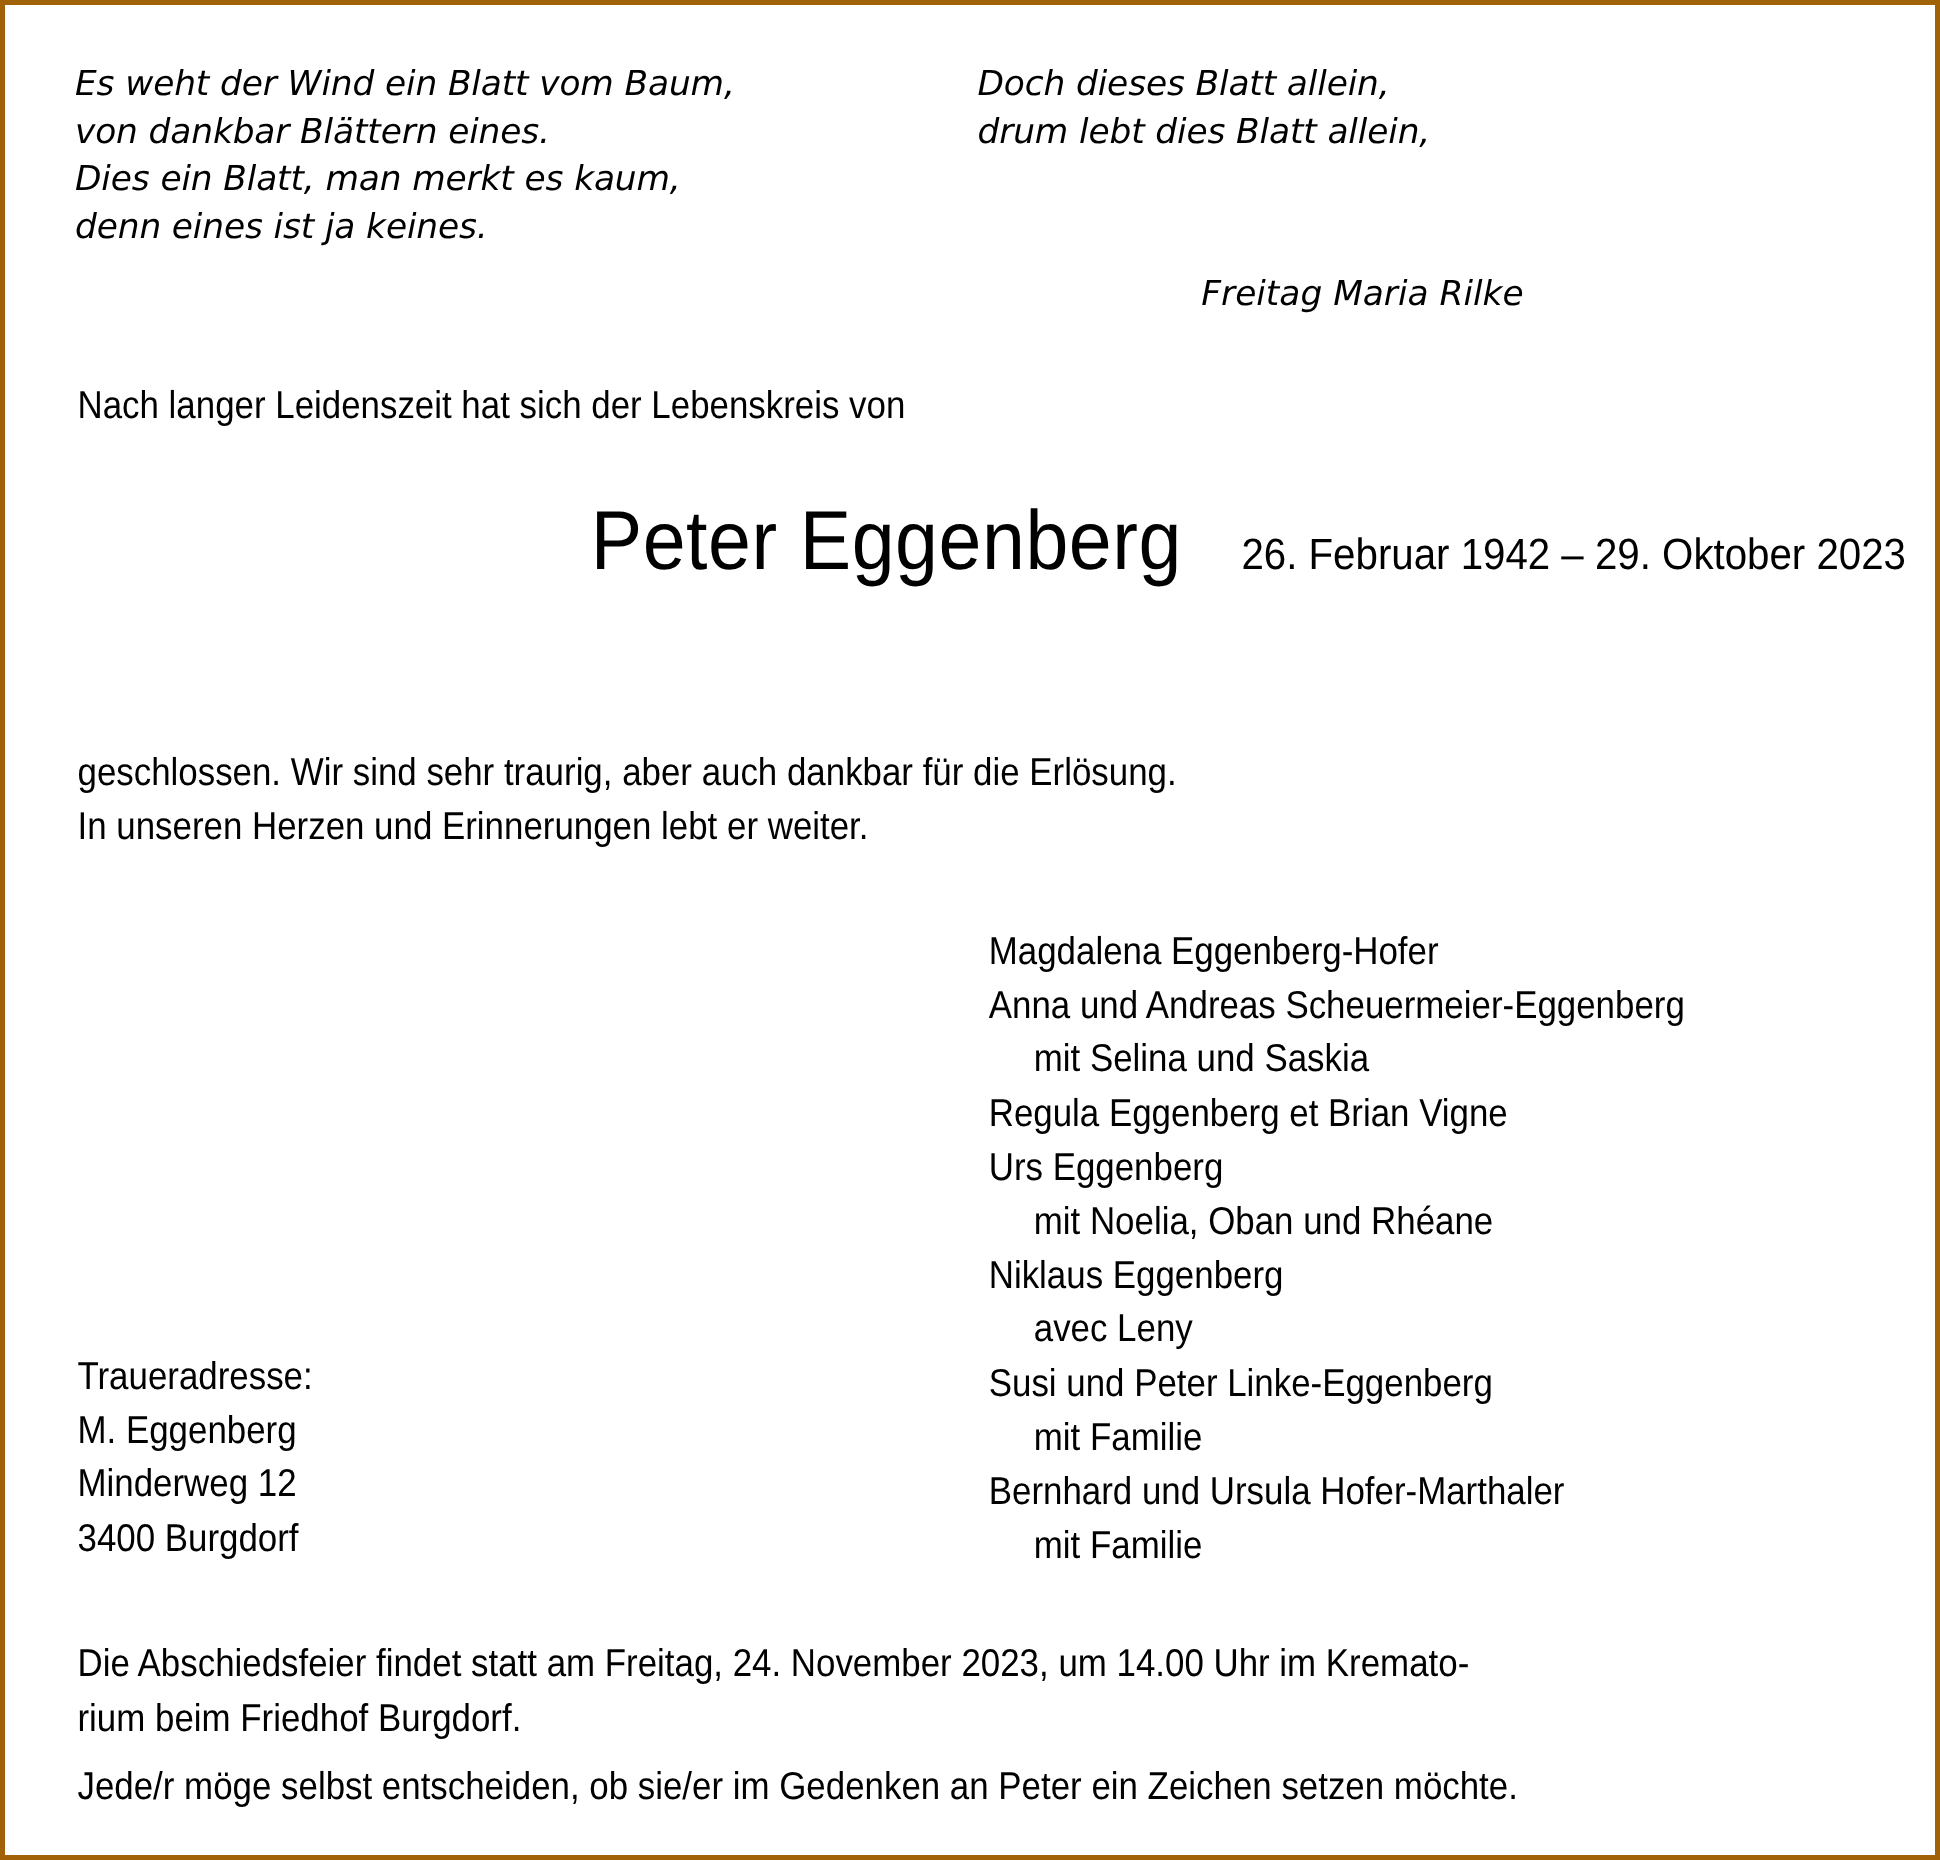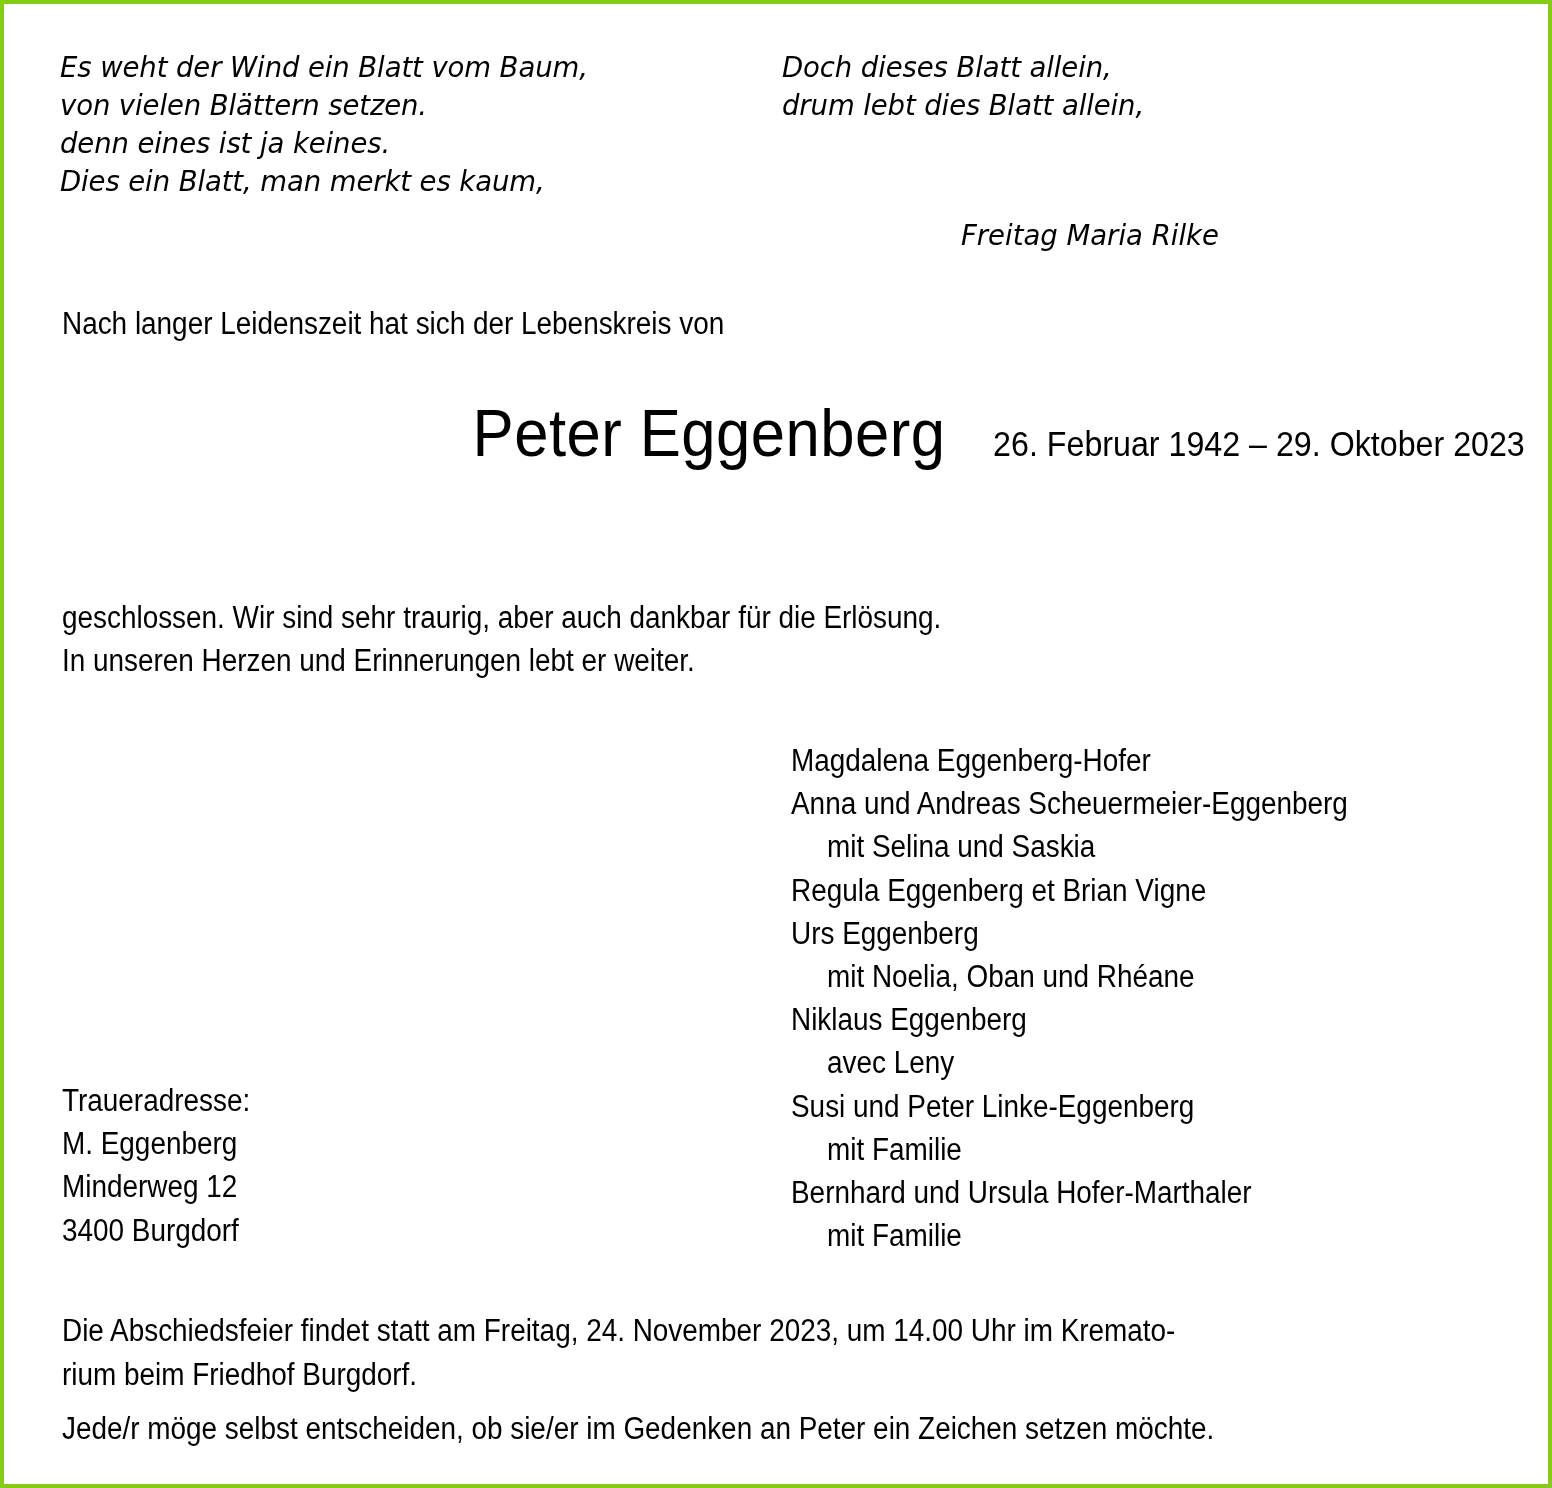--- a/index.html
+++ b/index.html
@@ -15,21 +15,21 @@
     color: #000000;
     overflow: hidden;
   }
 
   #notice {
     position: relative;
     box-sizing: border-box;
     width: 1552px;
     height: 1488px;
     background: #ffffff;
-    border: 4px solid #84cc16;
+    border: 4px solid #a16207;
   }
 
   .inner {
     position: relative;
     box-sizing: border-box;
     width: 100%;
     height: 100%;
     padding: 0;
   }
 
@@ -165,23 +165,23 @@
 </style>
 </head>
 <body>
 
 <div id="notice">
   <div class="inner">
 
     <div class="poem-area">
       <div class="poem-col left">
         <span class="poem-line">Es weht der Wind ein Blatt vom Baum,</span>
-        <span class="poem-line">von vielen Blättern setzen.</span>
+        <span class="poem-line">von dankbar Blättern eines.</span>
+        <span class="poem-line">Dies ein Blatt, man merkt es kaum,</span>
         <span class="poem-line">denn eines ist ja keines.</span>
-        <span class="poem-line">Dies ein Blatt, man merkt es kaum,</span>
       </div>
       <div class="poem-col right">
         <span class="poem-line">Doch dieses Blatt allein,</span>
         <span class="poem-line">drum lebt dies Blatt allein,</span>
       </div>
       <div class="poem-attrib">Freitag Maria Rilke</div>
     </div>
 
     <div class="intro">Nach langer Leidenszeit hat sich der Lebenskreis von</div>
 

